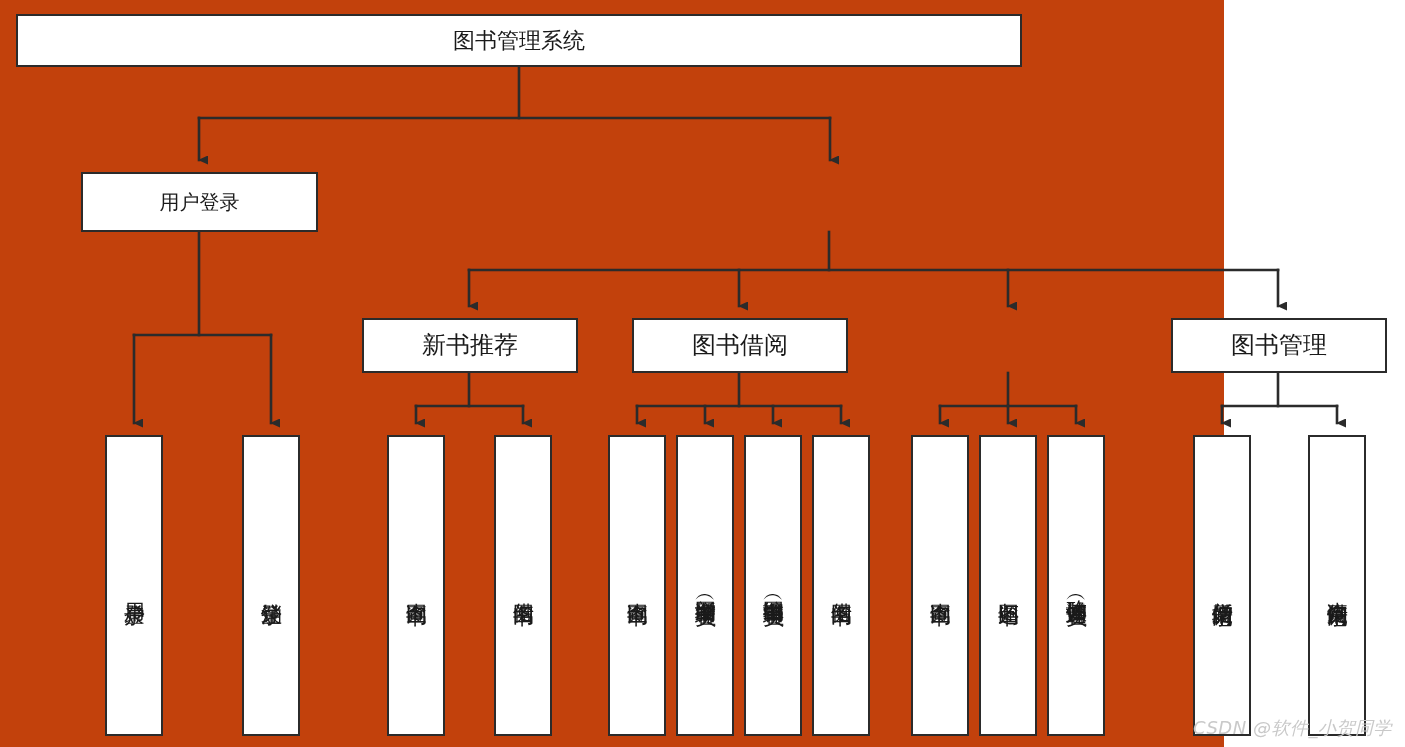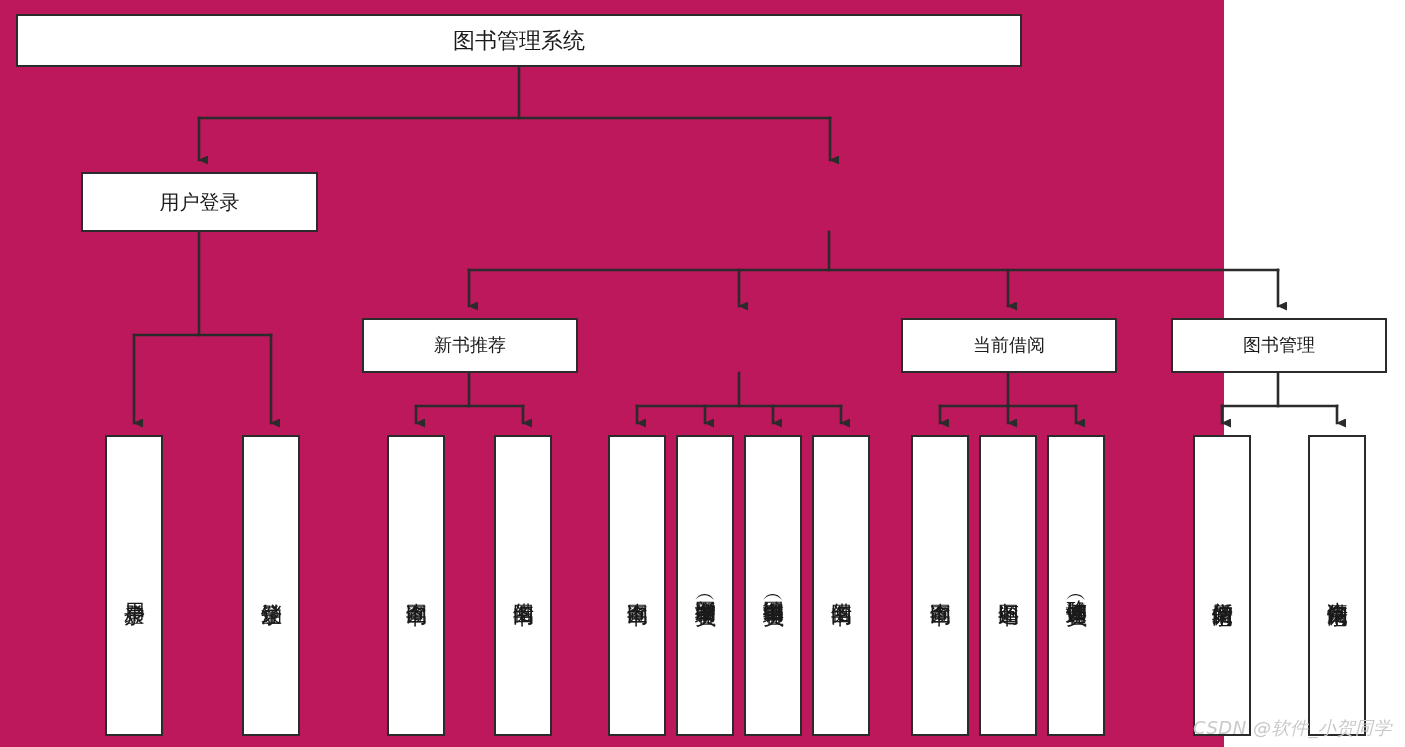--- a/index.html
+++ b/index.html
@@ -1,21 +1,21 @@
 <!DOCTYPE html>
 <html><head>
 <meta charset="utf-8">
 <title>图书管理系统 - 功能结构图</title>
 <style>
   html,body{margin:0;padding:0;background:#ffffff;}
   body{
     font-family:"DejaVu Sans","Liberation Sans",sans-serif;
     width:1405px;height:747px;overflow:hidden;
   }
-  #stage{position:relative;width:1224px;height:747px;background:#be185d;}
+  #stage{position:relative;width:1224px;height:747px;background:#c2410c;}
 
   svg.connectors{position:absolute;left:0;top:0;width:1405px;height:747px;}
 
   .node{
     position:absolute;
     box-sizing:border-box;
     background:#ffffff;
     border:2px solid #2b2b2b;
     display:flex;
     align-items:center;
@@ -23,21 +23,21 @@
     color:#1a1a1a;
   }
   .node .lbl{
     display:block;
     text-align:center;
     line-height:1.15;
     white-space:nowrap;
   }
   .node.root .lbl{font-size:22px;}
   .node.lvl2 .lbl{font-size:20px;}
-  .node.lvl3 .lbl{font-size:18px;}
+  .node.lvl3 .lbl{font-size:24px;}
 
   .node.leaf{
     border:2px solid #2b2b2b;
     align-items:flex-start;
     justify-content:center;
     padding-top:8px;
   }
   .node.leaf .lbl{
     writing-mode:vertical-rl;
     text-orientation:upright;
@@ -117,22 +117,22 @@
     <span class="lbl">图书管理系统</span>
   </div>
 
   <div class="node lvl2" style="left:81px;top:172px;width:237px;height:60px;">
     <span class="lbl">用户登录</span>
   </div>
 
   <div class="node lvl3" style="left:362px;top:318px;width:216px;height:55px;">
     <span class="lbl">新书推荐</span>
   </div>
-  <div class="node lvl3" style="left:901px;top:318px;width:216px;height:55px;">
-    <span class="lbl">当前借阅</span>
+  <div class="node lvl3" style="left:632px;top:318px;width:216px;height:55px;">
+    <span class="lbl">图书借阅</span>
   </div>
   <div class="node lvl3" style="left:1171px;top:318px;width:216px;height:55px;">
     <span class="lbl">图书管理</span>
   </div>
 
   <div class="node leaf" style="left:105px;top:435px;width:58px;height:301px;">
     <span class="lbl">用户登录</span>
   </div>
   <div class="node leaf" style="left:242px;top:435px;width:58px;height:301px;">
     <span class="lbl">注销登录</span>

